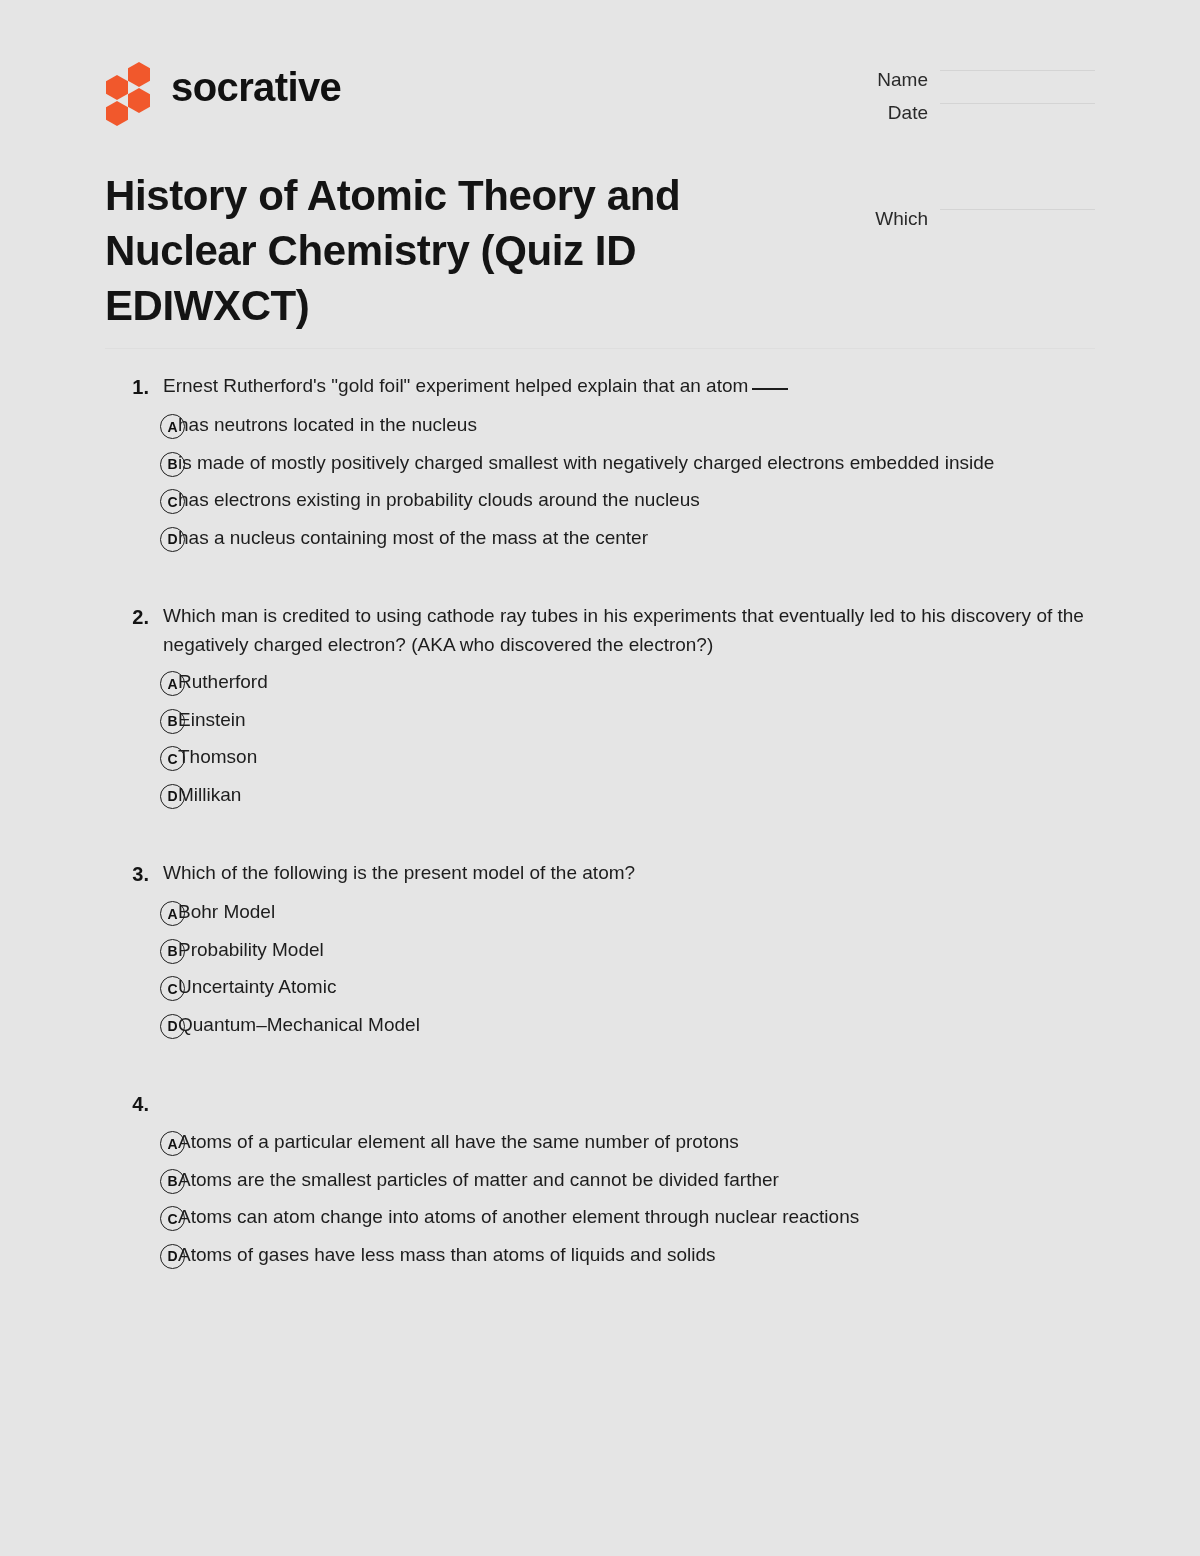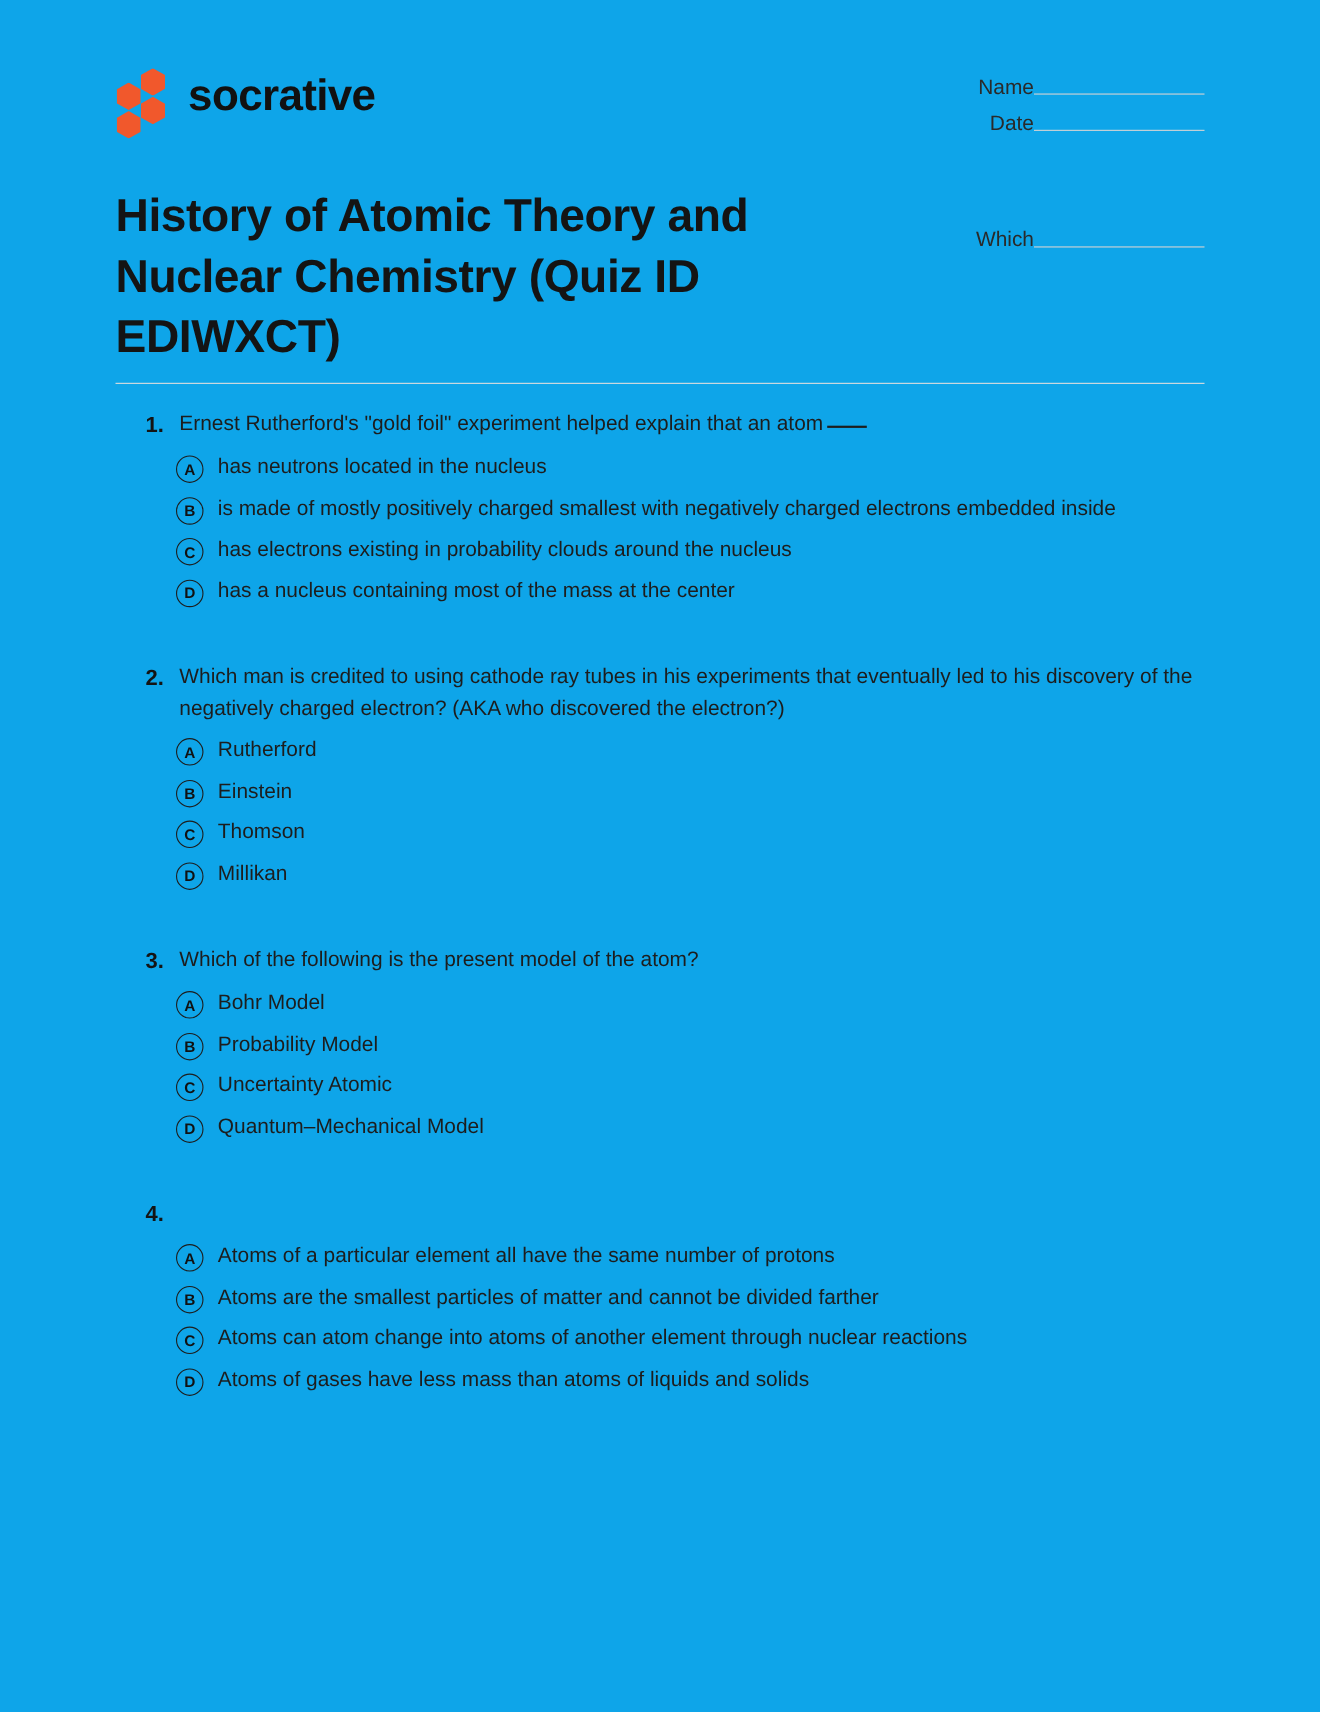--- a/index.html
+++ b/index.html
@@ -13,21 +13,21 @@
     height: 1556px;
     font-family: "Liberation Sans", sans-serif;
     color: #1d1d1d;
     overflow: hidden;
   }
 
   .page {
     position: relative;
     width: 1200px;
     height: 1556px;
-    background: #0ea5e9;
+    background: #e5e5e5;
   }
 
   
   .header {
     position: absolute;
     left: 105px;
     top: 52px;
     width: 990px;
     height: 268px;
   }
@@ -67,22 +67,23 @@
   }
 
   .meta {
     position: absolute;
     right: 0;
     top: 18px;
     width: 240px;
   }
   .meta-row {
     display: flex;
-    align-items: flex-end;
+    align-items: flex-start;
     justify-content: flex-end;
+    gap: 12px;
     margin-bottom: 14px;
   }
   .meta-label {
     font-size: 19px;
     color: #2a2a2a;
     line-height: 1;
     white-space: nowrap;
   }
   .meta-line {
     width: 155px;
@@ -192,21 +193,21 @@
     font-weight: 700;
     line-height: 1;
     color: #111111;
     flex: none;
   }
   .opt-text {
     flex: 1;
     font-size: 19px;
     line-height: 1.5;
     color: #1d1d1d;
-    padding-left: 35px;
+    padding-left: 15px;
   }
 </style>
 </head>
 <body>
 
 <div class="page">
 
   <div class="header">
 
     <div class="brand">

